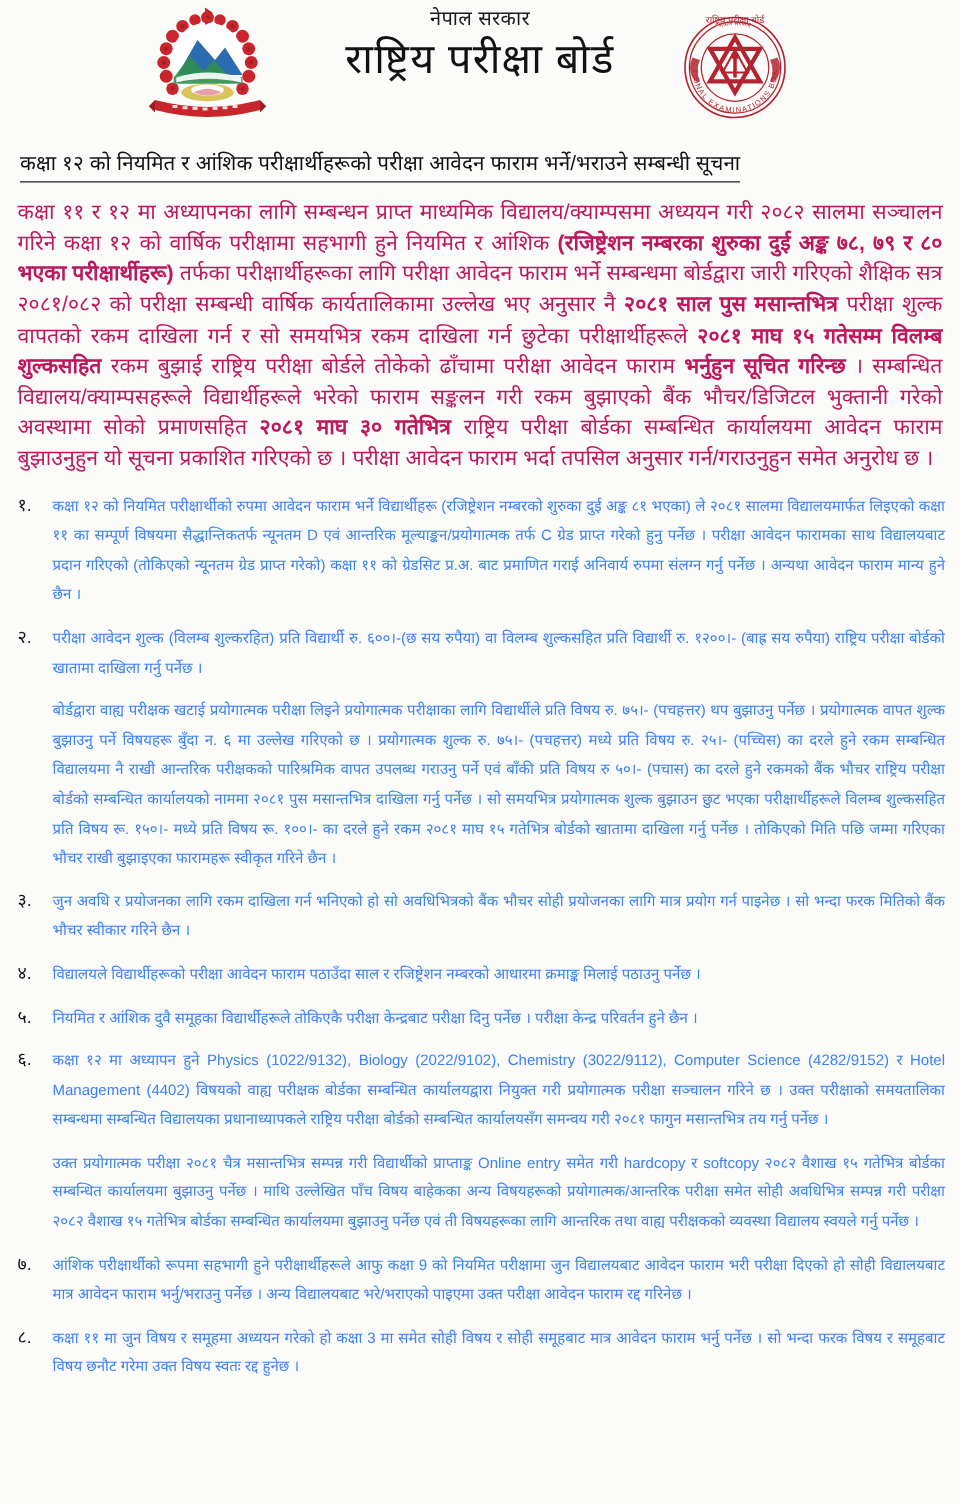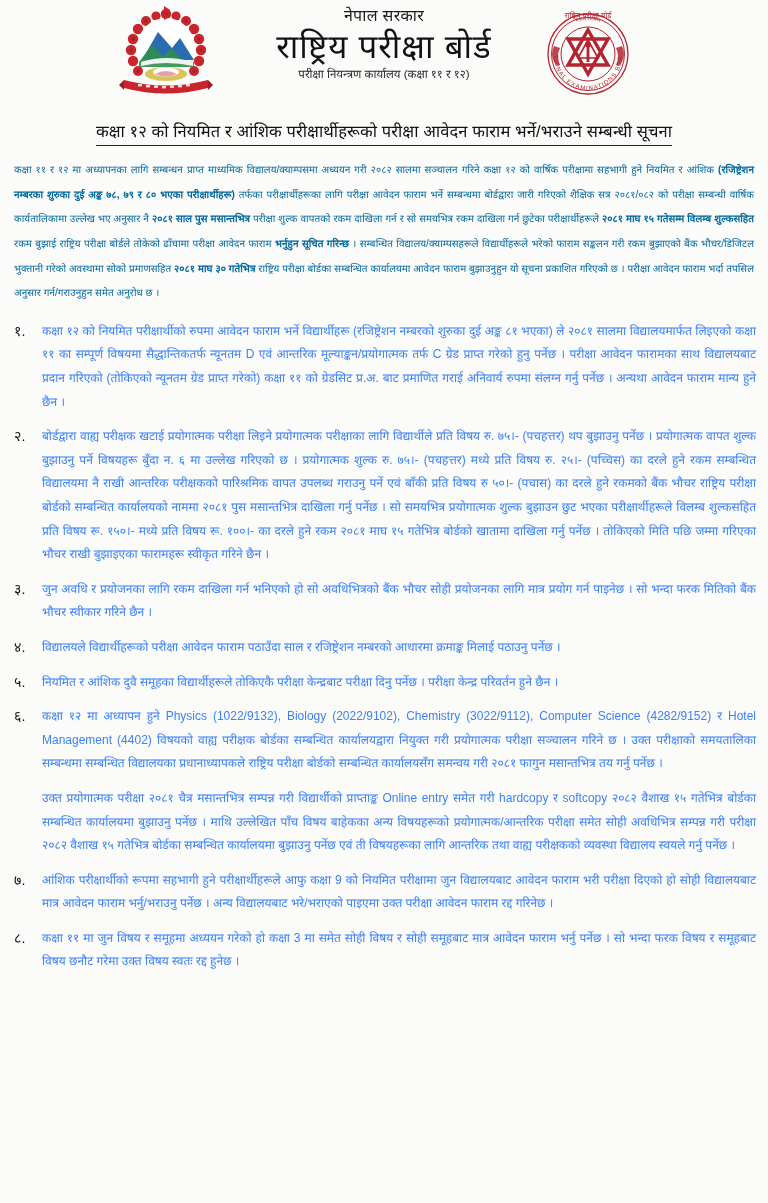--- a/index.html
+++ b/index.html
@@ -71,40 +71,40 @@
   .seal-right {
     position: absolute;
     left: 536px;
     top: 4px;
     width: 104px;
     height: 96px;
   }
 
   
   .notice-title-wrap {
-    text-align: center;
+    text-align: left;
     margin-top: 2px;
     padding: 0 16px;
   }
   .notice-title {
     display: inline-block;
     font-size: 16.5px;
     color: #111111;
     border-bottom: 1.5px solid #222;
     padding-bottom: 3px;
     line-height: 1.35;
     letter-spacing: 0.1px;
   }
 
   
   .intro {
     margin: 12px 14px 0 14px;
-    font-size: 10px;
+    font-size: 17px;
     line-height: 24.6px;
-    color: #0369a1;
+    color: #be185d;
     text-align: justify;
     text-justify: inter-word;
     letter-spacing: 0.05px;
   }
   .intro b { font-weight: bold; }
 
   
   .items {
     margin: 14px 12px 0 12px;
   }
@@ -205,21 +205,20 @@
           <rect x="78" y="80" width="4" height="2.4"></rect>
         </g>
 
         <path d="M56 2 l6 4 l-6 3 l6 4 l-6 3 Z" fill="#c8252c"></path>
       </svg>
     </div>
 
     <div class="header-center">
       <div class="gov-line">नेपाल सरकार</div>
       <div class="board-title">राष्ट्रिय परीक्षा बोर्ड</div>
-      <div class="office-line">परीक्षा नियन्त्रण कार्यालय (कक्षा ११ र १२)</div>
     </div>
 
     <div class="seal-right">
       <svg viewBox="0 0 104 96" width="104" height="96" xmlns="http://www.w3.org/2000/svg">
         <defs>
           <path id="arcTop" d="M 16 52 A 36 36 0 0 1 88 52"></path>
           <path id="arcBot" d="M 18 52 A 34 34 0 0 0 86 52"></path>
         </defs>
 
         <circle cx="52" cy="50" r="40" fill="none" stroke="#b32430" stroke-width="1.3"></circle>
@@ -261,20 +260,21 @@
     <div class="item">
       <div class="item-num">१.</div>
       <div class="item-body">
         <p>कक्षा १२ को नियमित परीक्षार्थीको रुपमा आवेदन फाराम भर्ने विद्यार्थीहरू (रजिष्ट्रेशन नम्बरको शुरुका दुई अङ्क ८१ भएका) ले २०८१ सालमा विद्यालयमार्फत लिइएको कक्षा ११ का सम्पूर्ण विषयमा सैद्धान्तिकतर्फ न्यूनतम D एवं आन्तरिक मूल्याङ्कन/प्रयोगात्मक तर्फ C ग्रेड प्राप्त गरेको हुनु पर्नेछ । परीक्षा आवेदन फारामका साथ विद्यालयबाट प्रदान गरिएको (तोकिएको न्यूनतम ग्रेड प्राप्त गरेको) कक्षा ११ को ग्रेडसिट प्र.अ. बाट प्रमाणित गराई अनिवार्य रुपमा संलग्न गर्नु पर्नेछ । अन्यथा आवेदन फाराम मान्य हुने छैन ।</p>
       </div>
     </div>
 
     <div class="item">
       <div class="item-num">२.</div>
       <div class="item-body">
+        <p>परीक्षा आवेदन शुल्क (विलम्ब शुल्करहित) प्रति विद्यार्थी रु. ६००।-(छ सय रुपैया) वा विलम्ब शुल्कसहित प्रति विद्यार्थी रु. १२००।- (बाह्र सय रुपैया) राष्ट्रिय परीक्षा बोर्डको खातामा दाखिला गर्नु पर्नेछ ।</p>
         <p><span>बोर्डद्वारा वाह्य परीक्षक खटाई प्रयोगात्मक परीक्षा लिइने प्रयोगात्मक परीक्षाका लागि विद्यार्थीले प्रति विषय रु. ७५।- (पचहत्तर) थप बुझाउनु पर्नेछ । प्रयोगात्मक वापत शुल्क बुझाउनु पर्ने विषयहरू बुँदा न. ६ मा उल्लेख गरिएको छ । प्रयोगात्मक शुल्क रु. ७५।- (पचहत्तर) मध्ये प्रति विषय रु. २५।- (पच्चिस) का दरले हुने रकम सम्बन्धित विद्यालयमा नै राखी आन्तरिक परीक्षकको पारिश्रमिक वापत उपलब्ध गराउनु पर्ने एवं बाँकी प्रति विषय रु ५०।- (पचास) का दरले हुने रकमको बैंक भौचर राष्ट्रिय परीक्षा बोर्डको सम्बन्धित कार्यालयको नाममा २०८१ पुस मसान्तभित्र दाखिला गर्नु पर्नेछ । सो समयभित्र प्रयोगात्मक शुल्क बुझाउन छुट भएका परीक्षार्थीहरूले </span><b>विलम्ब शुल्कसहित</b><span> प्रति विषय रू. १५०।- </span><b>मध्ये</b><span> प्रति विषय </span><b>रू. १००।-</b><span> का दरले हुने रकम २०८१ माघ १५ गतेभित्र बोर्डको खातामा दाखिला गर्नु पर्नेछ । तोकिएको मिति पछि जम्मा गरिएका भौचर राखी बुझाइएका फारामहरू स्वीकृत गरिने छैन ।</span></p>
       </div>
     </div>
 
     <div class="item">
       <div class="item-num">३.</div>
       <div class="item-body">
         <p>जुन अवधि र प्रयोजनका लागि रकम दाखिला गर्न भनिएको हो सो अवधिभित्रको बैंक भौचर सोही प्रयोजनका लागि मात्र प्रयोग गर्न पाइनेछ । सो भन्दा फरक मितिको बैंक भौचर स्वीकार गरिने छैन ।</p>
       </div>
     </div>

